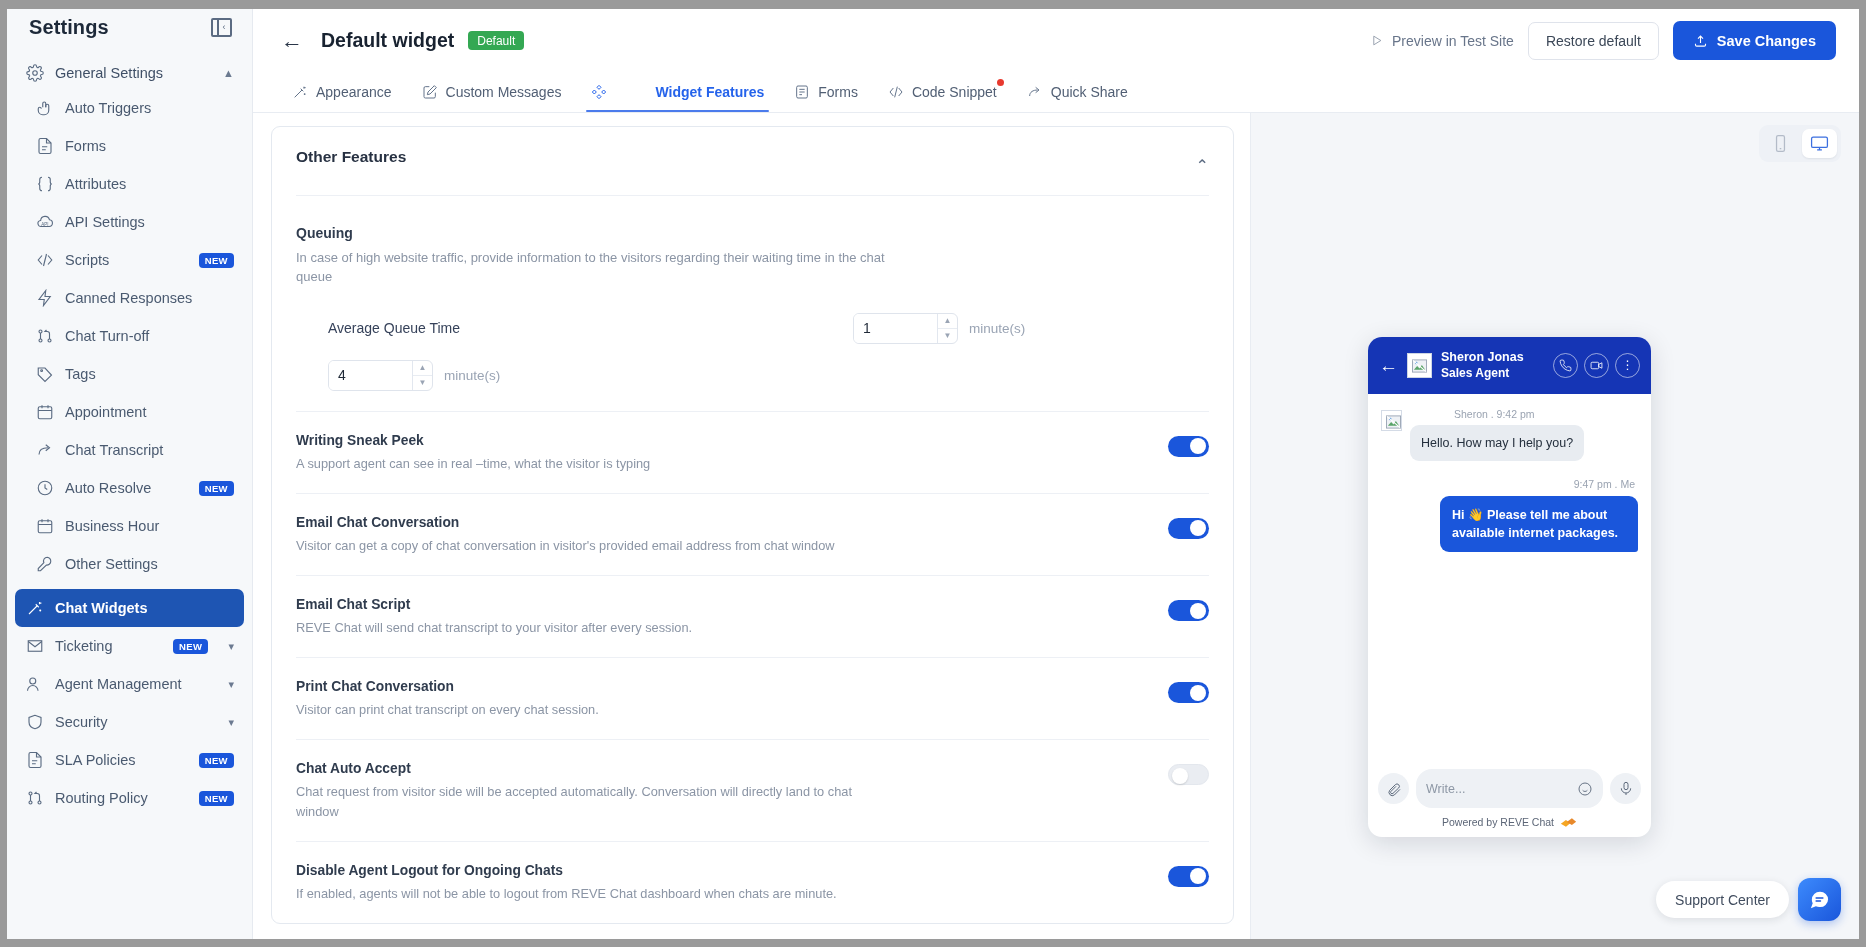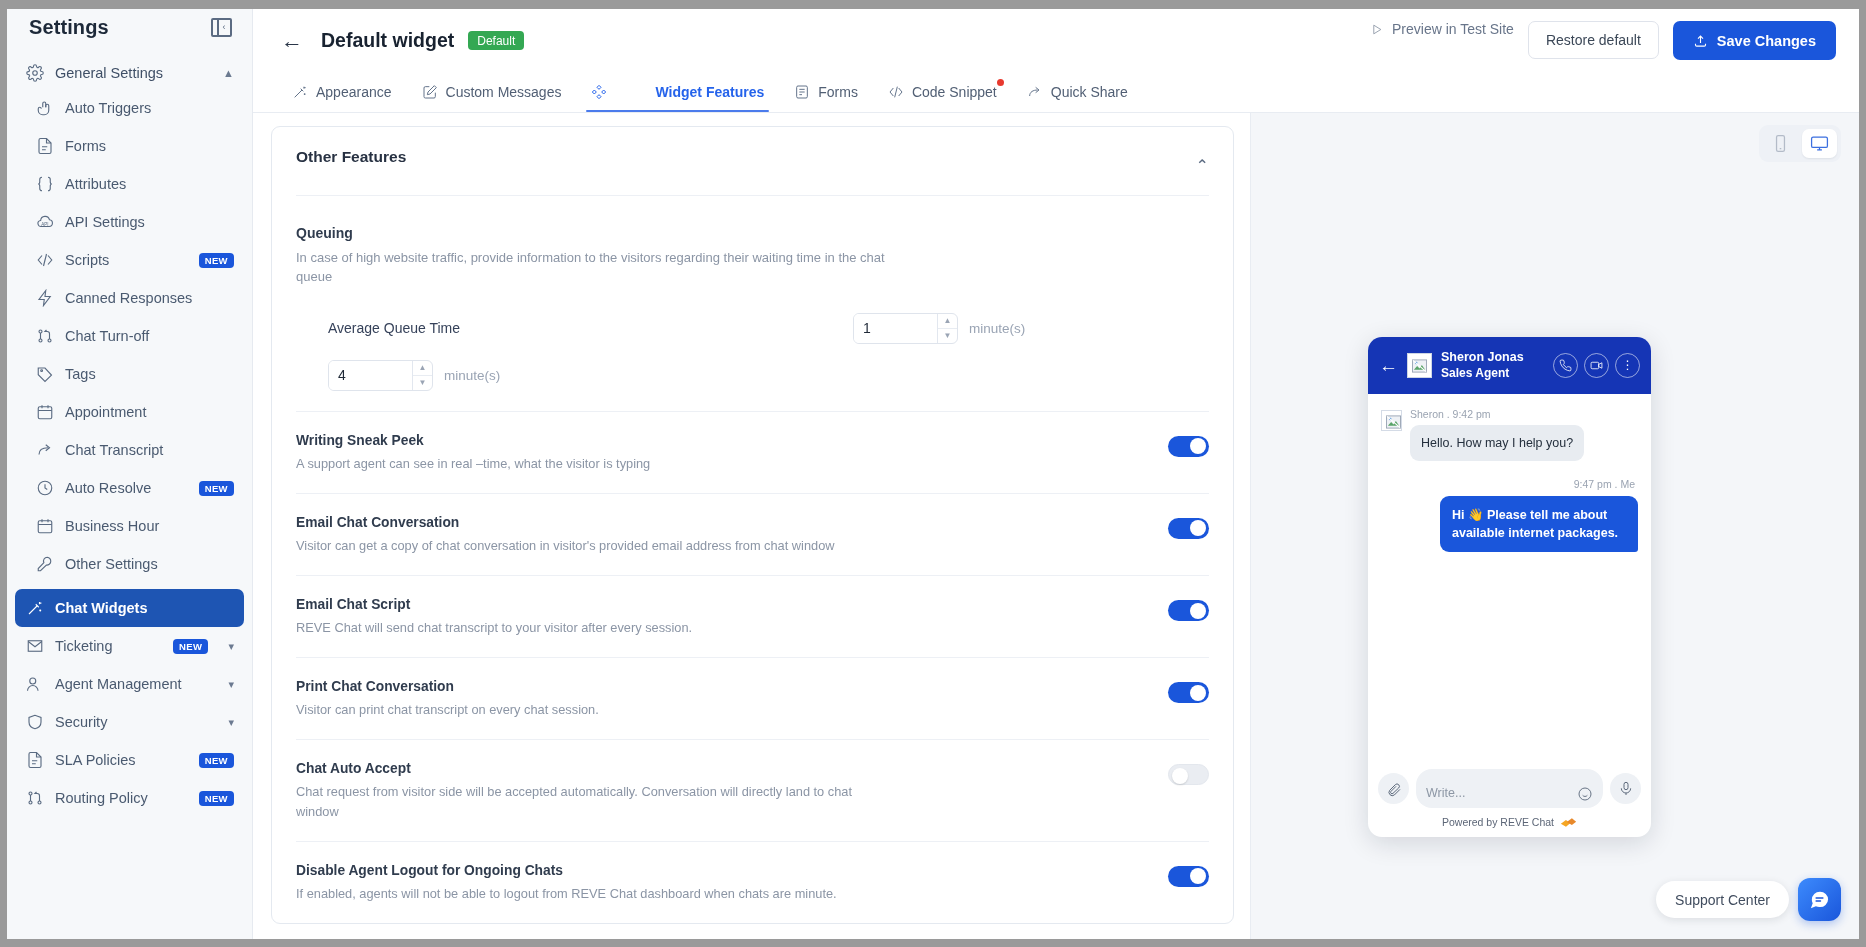--- a/index.html
+++ b/index.html
@@ -75,21 +75,21 @@
     display: flex; align-items: center;
     padding: 0 23px 0 24px; gap: 14px;
     background: #fff;
   }
   .back-arrow { font-size: 22px; color: #2a3648; cursor: pointer; line-height: 1; padding: 0 4px; }
   .page-title { font-size: 19.5px; font-weight: bold; color: #182230; }
   .pill-default {
     background: #34a853; color: #fff; font-size: 12px; border-radius: 4px;
     padding: 4px 9px 3.5px; line-height: 1; font-weight: normal;
   }
-  .topbar-right { margin-left: auto; display: flex; align-items: flex-start; gap: 14px; }
+  .topbar-right { margin-left: auto; display: flex; align-items: center; gap: 14px; }
   .preview-link { display:flex; align-items:center; gap: 9px; font-size: 14px; color: #68758a; cursor: pointer; }
   .play-ico { width: 13px; height: 13px; position: relative; }
   .play-ico svg { width: 13px; height: 13px; }
   .btn-outline {
     border: 1px solid #dfe3eb; background: #fff; border-radius: 7px;
     height: 38px; padding: 0 17px; font-size: 14px; color: #3b4757; cursor: pointer;
     display: flex; align-items: center; font-family: "Liberation Sans", sans-serif;
   }
   .btn-primary {
     background: #1a56db; color: #fff; border: none; border-radius: 7px;
@@ -235,21 +235,21 @@
   .cw-abtn svg { width: 13px; height: 13px; stroke: #fff; fill: none; stroke-width: 1.5; }
   .cw-abtn .dots { color: #fff; font-size: 12px; letter-spacing: 0; line-height: .6; }
 
   .cw-body { flex: 1; padding: 14px 13px 4px; overflow: hidden; }
   .msg-in { display: flex; gap: 8px; }
   .msg-av {
     width: 21px; height: 21px; border: 1px solid #d4dbe6; background: #fff; flex: 0 0 21px;
     display: flex; align-items: center; justify-content: center; margin-top: 2px;
   }
   .msg-col { flex: 1; min-width: 0; }
-  .msg-meta { font-size: 10.5px; color: #9aa3b1; margin-bottom: 5px; }
+  .msg-meta { font-size: 10.5px; color: #9aa3b1; margin-bottom: 5px; margin-left: 44px; }
   .bubble-in {
     background: #e8ecf1; border-radius: 9px; padding: 9px 11px;
     font-size: 12.5px; color: #242f3d; line-height: 1.45; display: inline-block; max-width: 175px;
   }
   .msg-out { margin-top: 17px; text-align: right; }
   .msg-meta-r { font-size: 10.5px; color: #9aa3b1; margin-bottom: 6px; padding-right: 3px; }
   .bubble-out {
     background: #1a56db; color: #fff; border-radius: 9px 9px 3px 9px; padding: 10px 12px;
     font-size: 12.5px; font-weight: bold; line-height: 1.45; display: inline-block;
     max-width: 198px; text-align: left;
@@ -257,21 +257,21 @@
 
   .cw-footer { padding: 9px 10px 0; }
   .cw-inputrow { display: flex; align-items: center; gap: 7px; }
   .cw-iconbtn {
     width: 31px; height: 31px; border-radius: 50%; background: #eef1f5;
     display: flex; align-items: center; justify-content: center; cursor: pointer; flex: 0 0 31px;
   }
   .cw-iconbtn svg { width: 16px; height: 16px; stroke: #5e6b7d; fill: none; stroke-width: 1.5; }
   .cw-inputbox {
     flex: 1; height: 39px; background: #eef1f5; border-radius: 16px;
-    display: flex; align-items: flex-start; padding: 17px 10px; gap: 6px; min-width: 0;
+    display: flex; align-items: center; padding: 17px 10px; gap: 6px; min-width: 0;
   }
   .cw-inputbox input {
     flex: 1; background: transparent; border: none; outline: none;
     font-size: 12.5px; color: #3b4757; font-family: "Liberation Sans", sans-serif; min-width: 0;
   }
   .cw-inputbox input::placeholder { color: #8d97a5; }
   .cw-inputbox svg { width: 16px; height: 16px; stroke: #5e6b7d; fill: none; stroke-width: 1.4; flex: 0 0 16px; }
   .cw-powered {
     text-align: center; font-size: 10.5px; color: #5c6677; padding: 8px 0 9px;
     display: flex; align-items: center; justify-content: center; gap: 6px;

